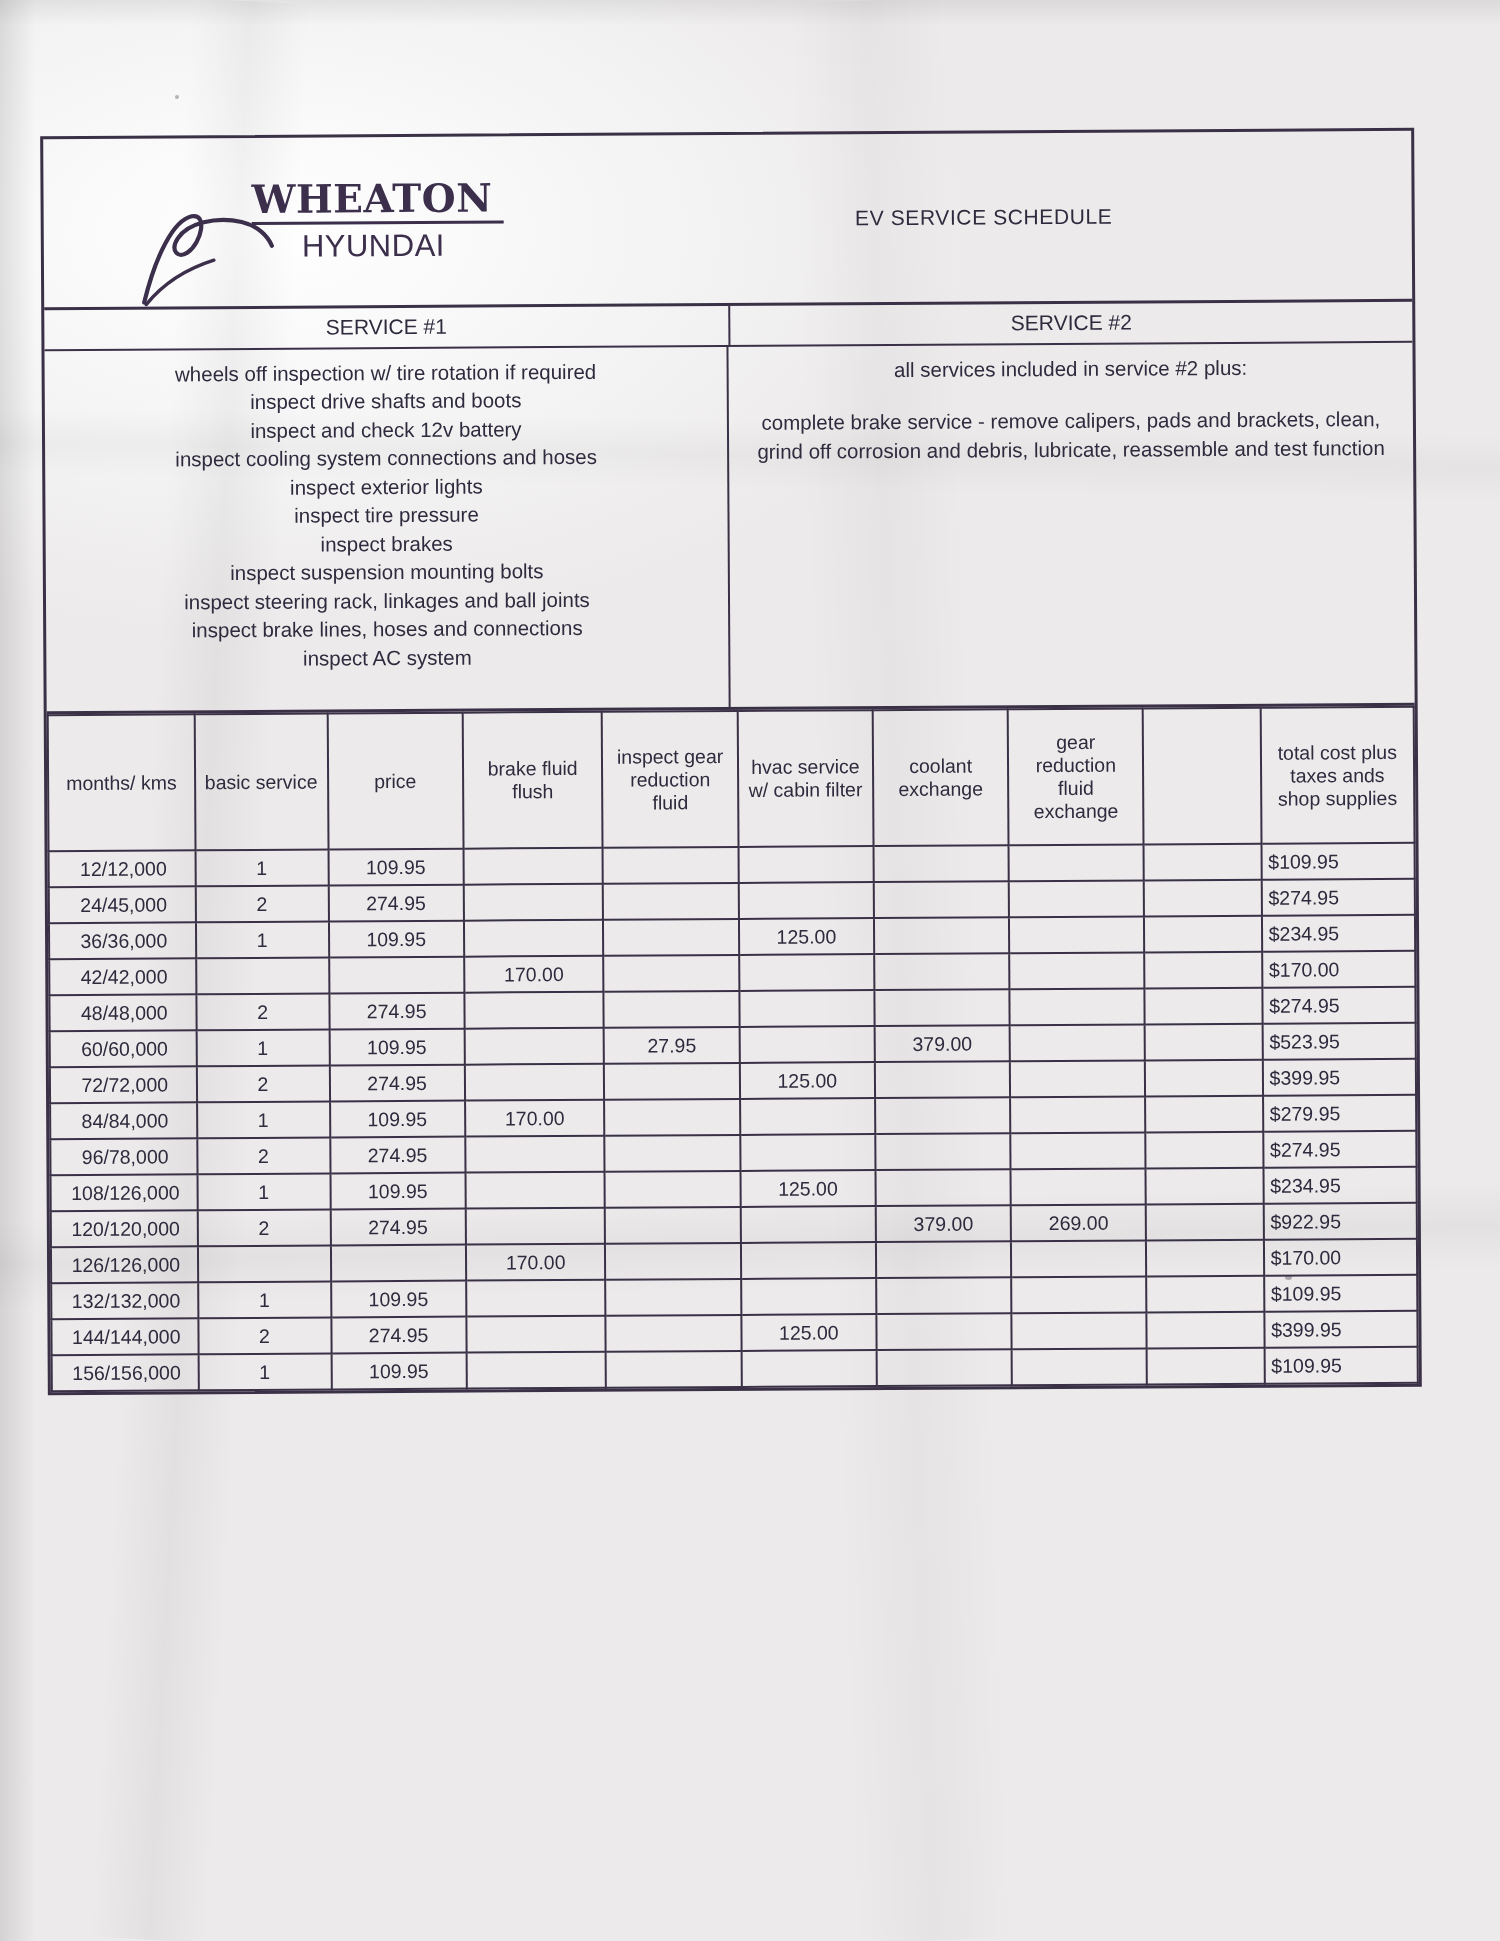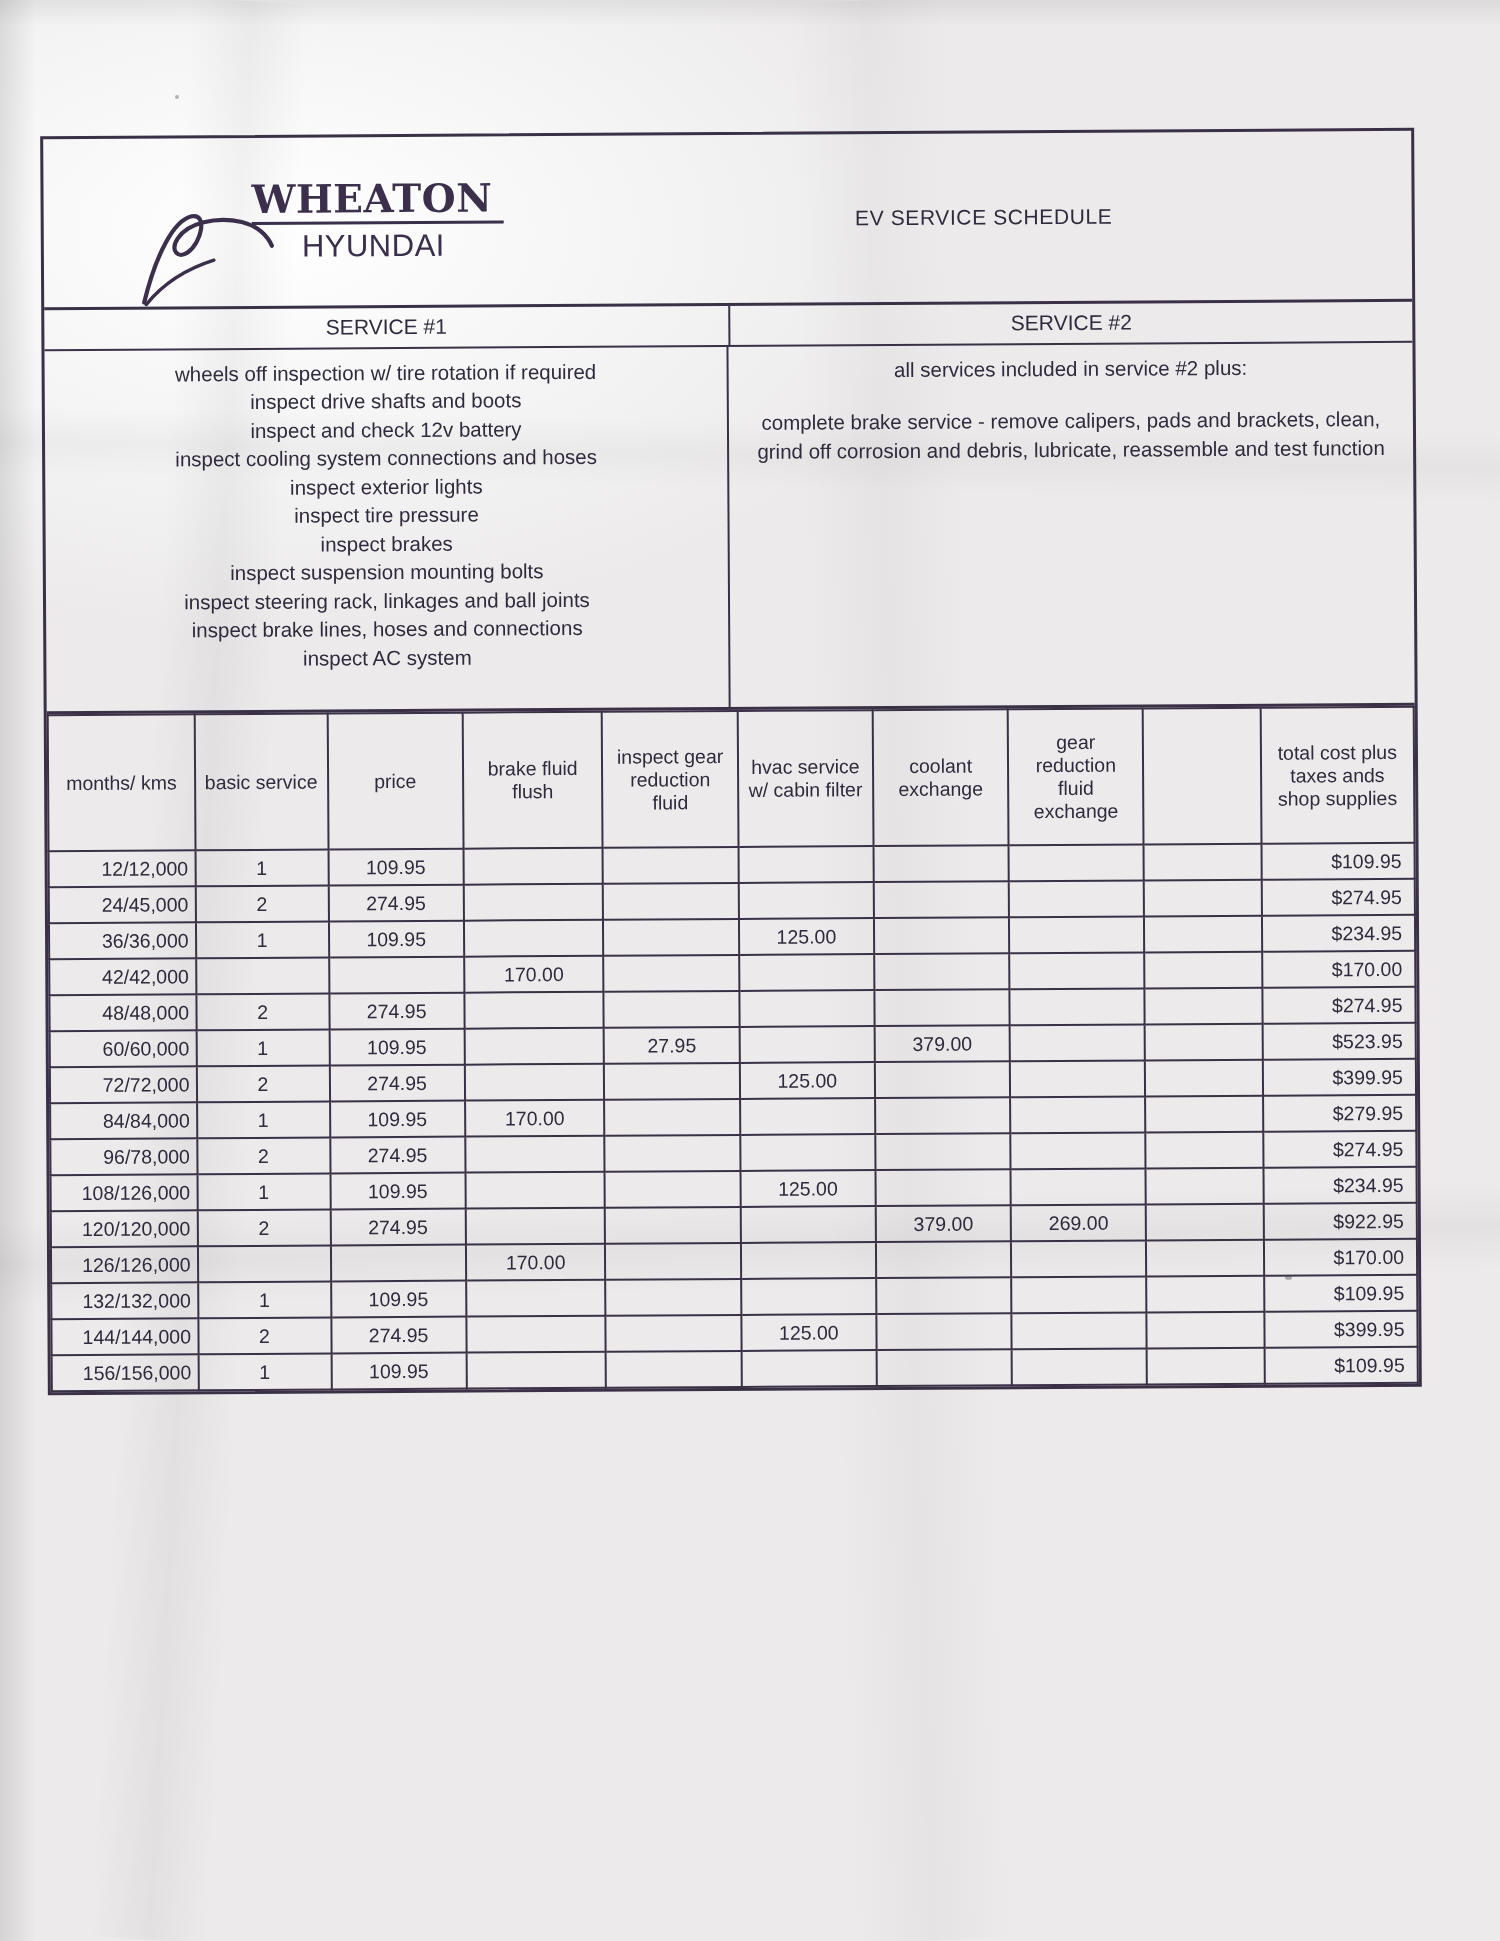--- a/index.html
+++ b/index.html
@@ -170,25 +170,25 @@
     text-align: center;
     vertical-align: middle;
     height: 120px;
   }
   table.schedule tbody td {
     height: 30px;
     text-align: center;
     padding: 2px 6px;
   }
   table.schedule tbody td.label {
-    text-align: right;
+    text-align: center;
     padding-left: 9px;
   }
   table.schedule tbody td.total {
-    text-align: right;
+    text-align: left;
     padding-right: 12px;
   }
   
   col.c-period { width: 130px; }
   col.c-basic  { width: 118px; }
   col.c-price  { width: 120px; }
   col.c-bff    { width: 124px; }
   col.c-igrf   { width: 120px; }
   col.c-hvac   { width: 120px; }
   col.c-cool   { width: 120px; }

